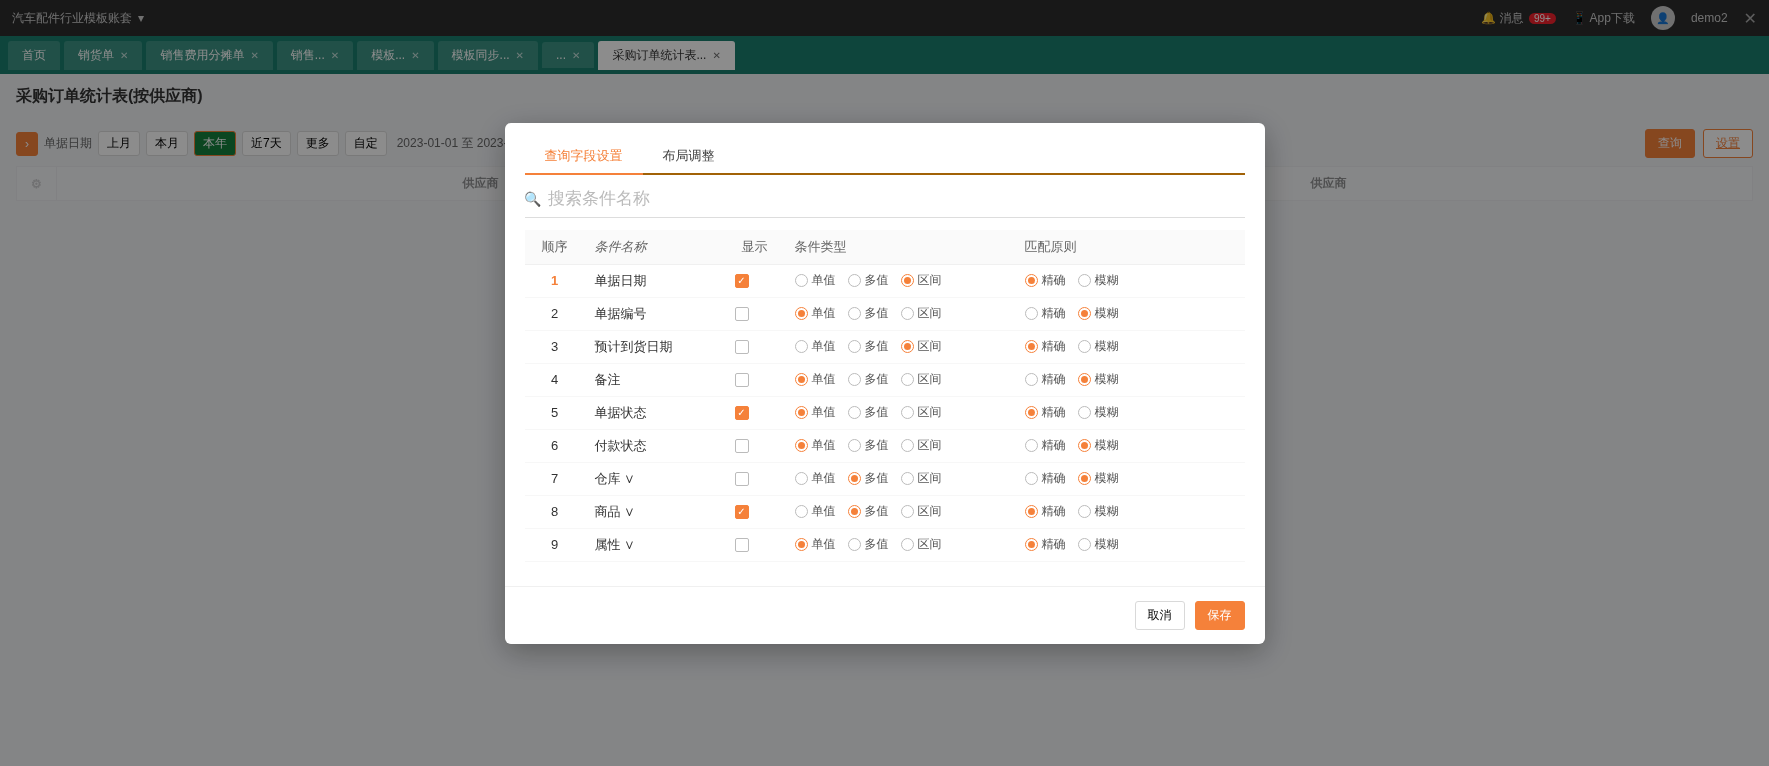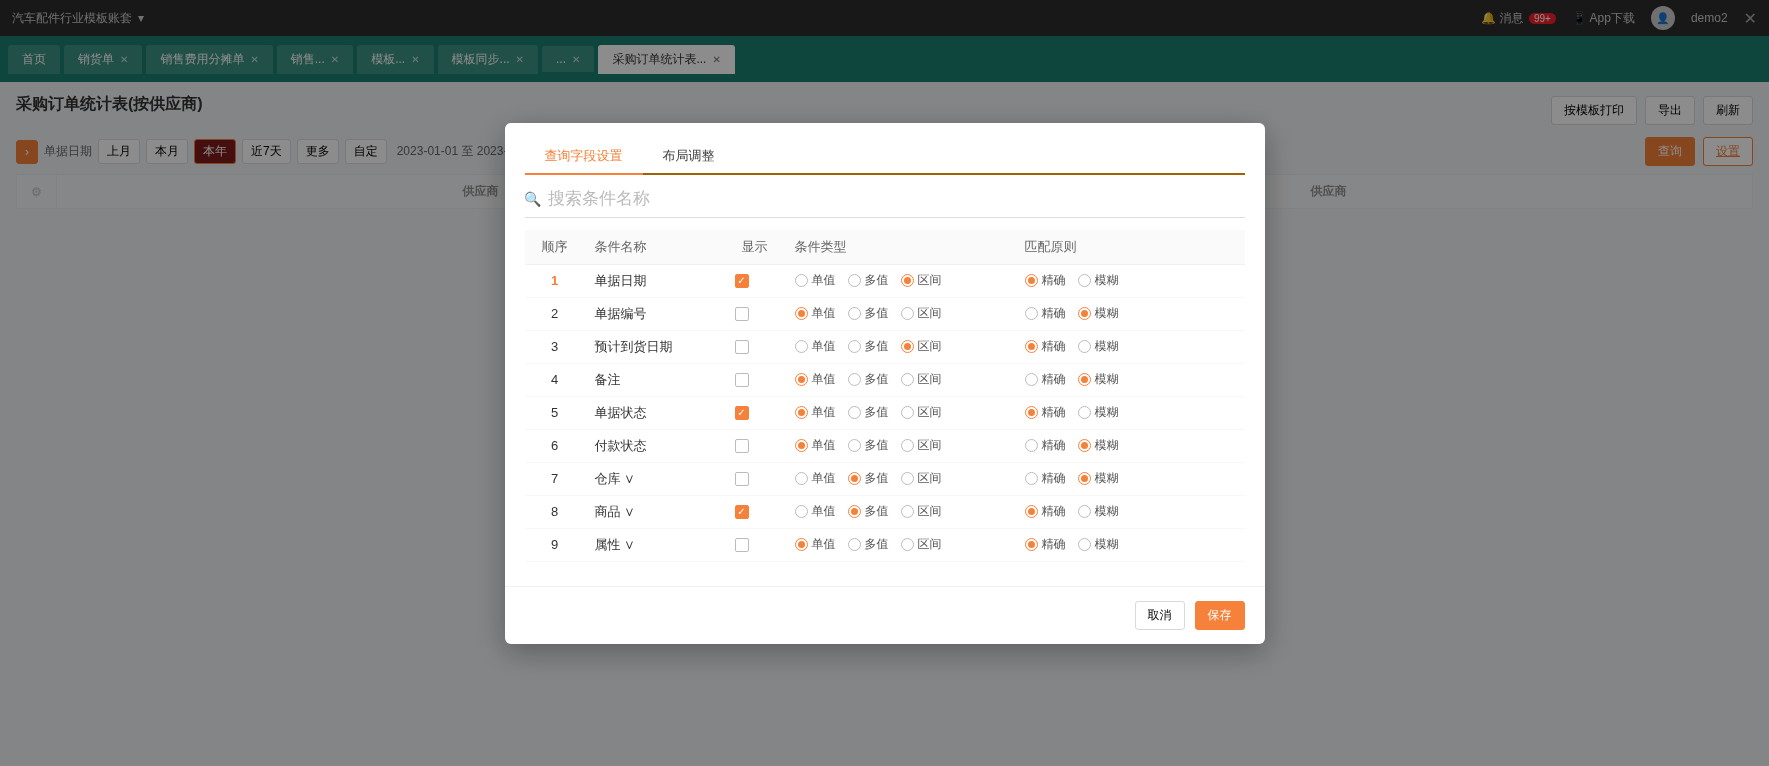--- a/index.html
+++ b/index.html
@@ -16,21 +16,21 @@
       color: #ccc;
     }
     .top-bar-left { font-size: 12px; display: flex; align-items: center; gap: 6px; }
     .top-bar-right { display: flex; align-items: center; gap: 16px; font-size: 12px; }
     .top-bar-right .badge { background: #f5222d; color: #fff; border-radius: 10px; padding: 0 5px; font-size: 10px; margin-left: 2px; }
     .close-top { color: #aaa; cursor: pointer; font-size: 16px; }
 
     
     .tab-bar {
       background: #1a7f6e;
-      height: 46px;
+      height: 38px;
       display: flex;
       align-items: center;
       padding: 0 8px;
       gap: 4px;
       text-align: center;
     }
     .tab-item {
       background: rgba(255,255,255,0.15);
       color: #fff;
       border-radius: 3px 3px 0 0;
@@ -74,21 +74,21 @@
 
     .filter-bar {
       display: flex;
       align-items: center;
       gap: 6px;
       margin-bottom: 8px;
       font-size: 12px;
     }
     .filter-label { color: #666; }
     .filter-btn { padding: 3px 8px; border-radius: 3px; border: 1px solid #ddd; cursor: pointer; background: #fff; font-size: 12px; }
-    .filter-btn.active { background: #7f1d1d; color: #fff; border-color: #f5813a; }
+    .filter-btn.active { background: #15803d; color: #fff; border-color: #f5813a; }
 
     
     .overlay {
       position: fixed;
       top: 0; left: 0; right: 0; bottom: 0;
       background: rgba(0,0,0,0.45);
       z-index: 100;
       display: flex;
       align-items: center;
       justify-content: center;
@@ -268,25 +268,20 @@
   </div>
   <div class="tab-item active">
     <span>采购订单统计表...</span>
     <span class="tab-close">✕</span>
   </div>
 </div>
 
 <div class="page-content" style="position:relative;">
   <div style="display:flex; align-items:center; justify-content:space-between; margin-bottom:10px;">
     <h2 class="page-title">采购订单统计表(按供应商)</h2>
-    <div class="toolbar-right">
-      <button class="btn">按模板打印</button>
-      <button class="btn">导出</button>
-      <button class="btn">刷新</button>
-    </div>
   </div>
   <div class="filter-bar">
     <button class="btn" style="background:#f5813a;color:#fff;border-color:#f5813a;padding:4px 8px;">›</button>
     <span class="filter-label">单据日期</span>
     <button class="filter-btn">上月</button>
     <button class="filter-btn">本月</button>
     <button class="filter-btn active">本年</button>
     <button class="filter-btn">近7天</button>
     <button class="filter-btn">更多</button>
     <button class="filter-btn">自定</button>
@@ -328,21 +323,21 @@
       <div class="search-box">
         <span class="search-icon">🔍</span>
         <input class="search-input" type="text" placeholder="搜索条件名称" style="">
       </div>
 
       <div class="table-scroll">
         <table class="config-table">
           <thead>
             <tr>
               <th style="width:60px; text-align:center;">顺序</th>
-              <th style="width:140px;">条件名称</th>
+              <th style="width:140px;font-style:italic;">条件名称</th>
               <th style="width:60px; text-align:center;">显示</th>
               <th style="width:230px;">条件类型</th>
               <th>匹配原则</th>
             </tr>
           </thead>
           <tbody id="config-tbody">
 
           <tr>
                 <td style="text-align: center;"><span style="color: rgb(245, 129, 58); font-weight: bold;">1</span></td>
                 <td>单据日期</td>

